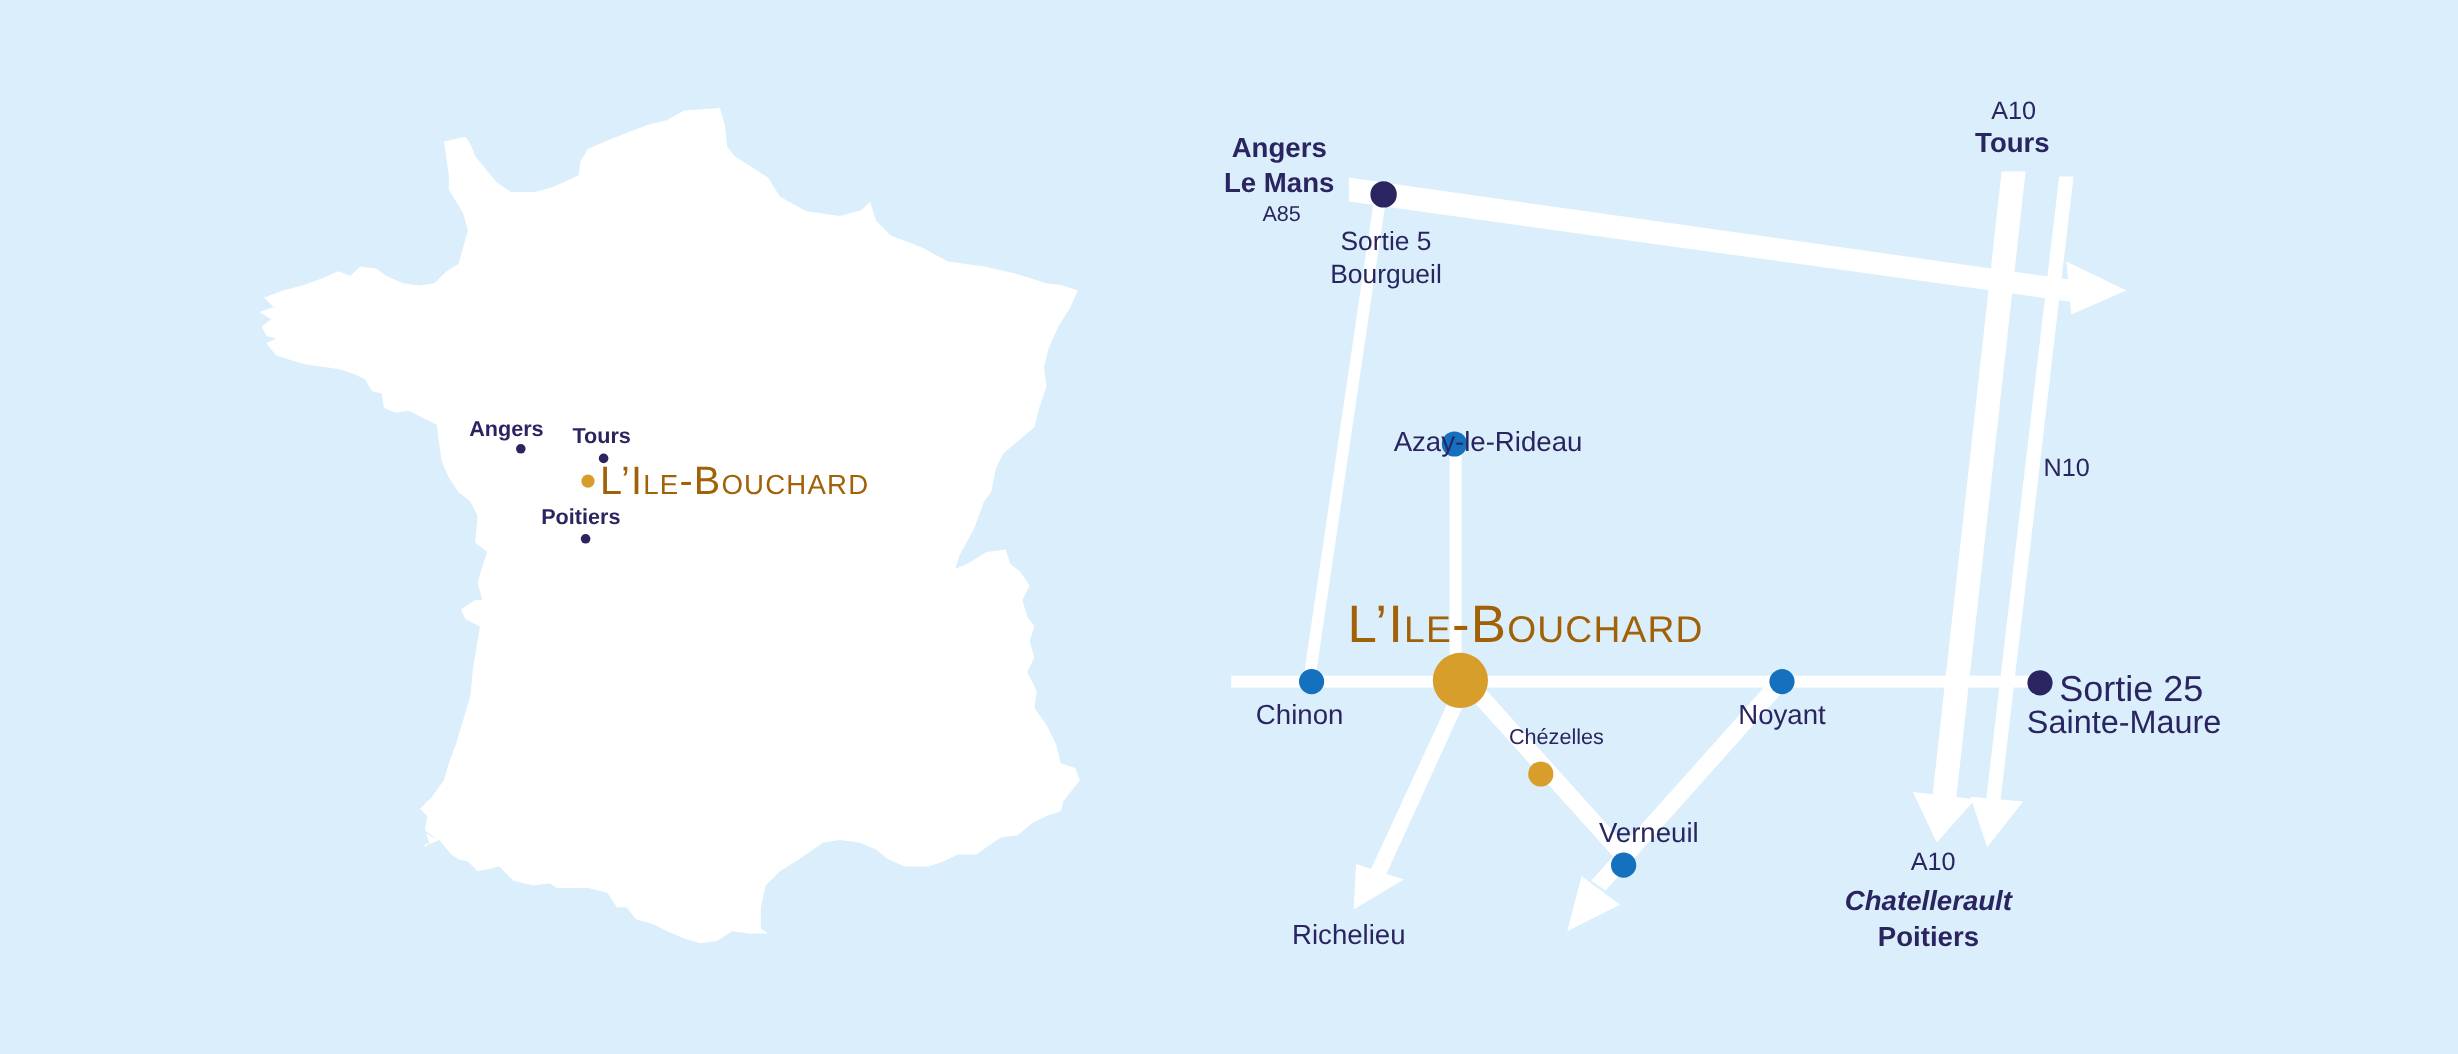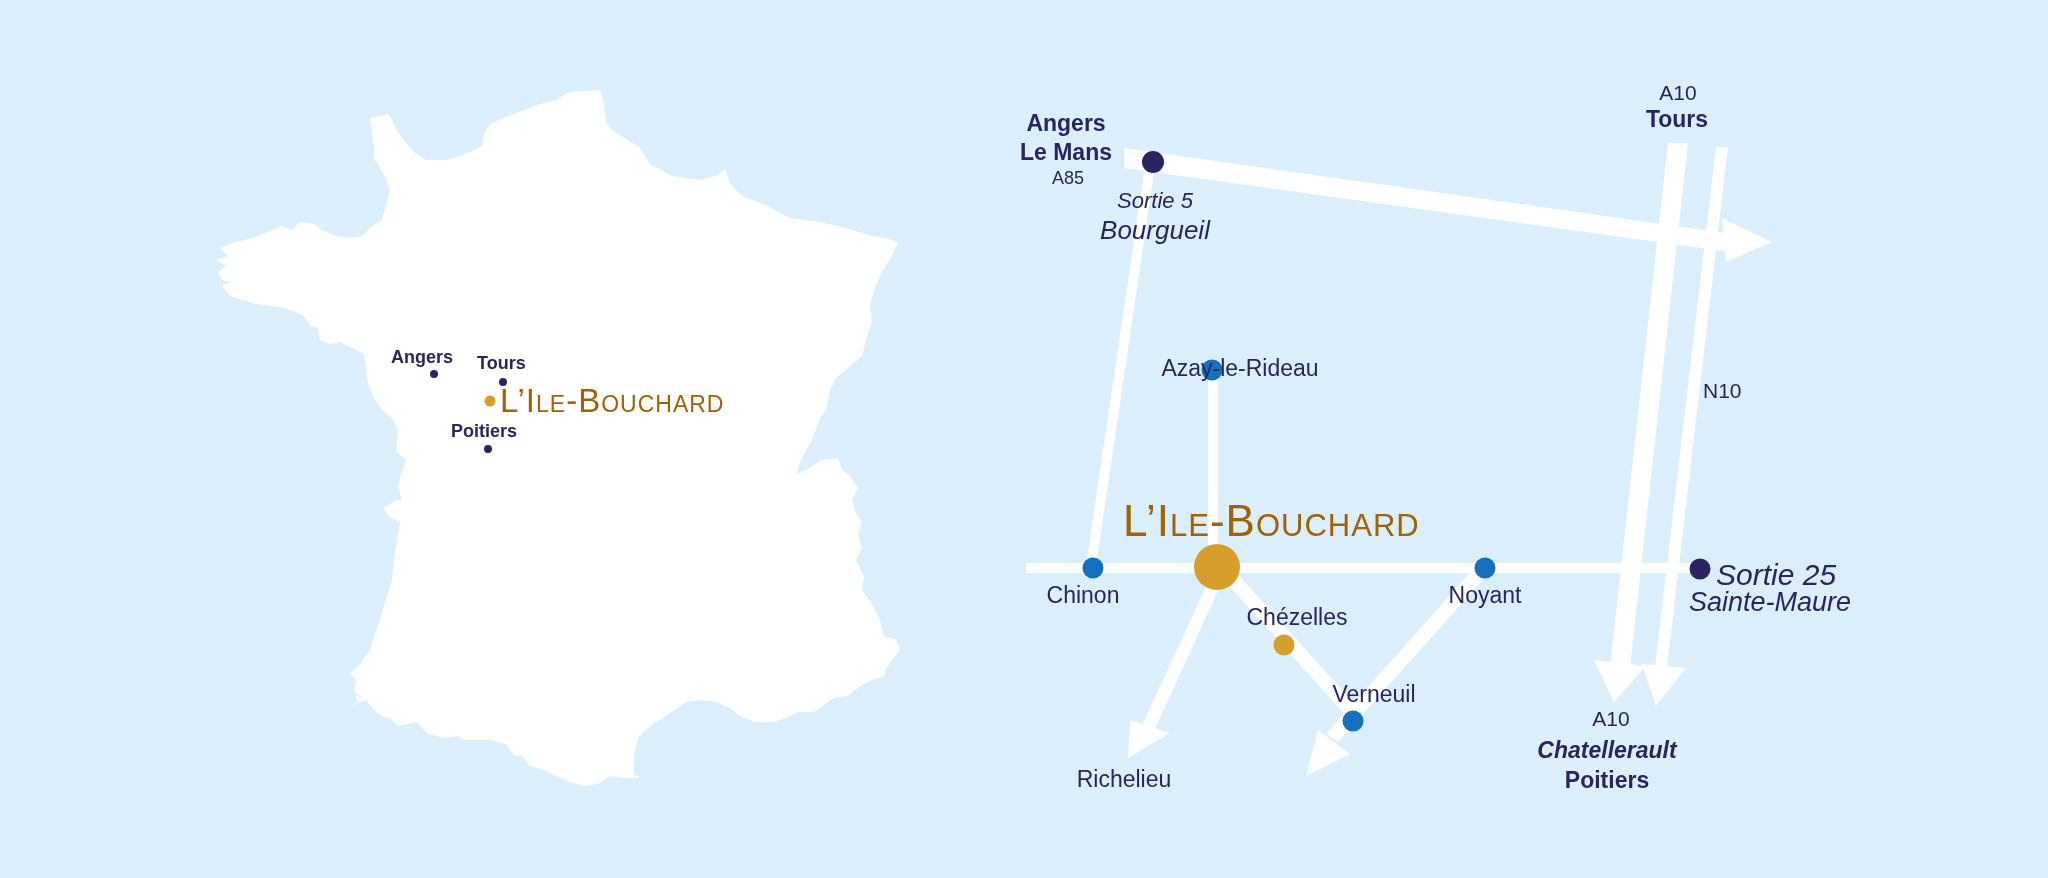--- a/index.html
+++ b/index.html
@@ -5,21 +5,21 @@
   html, body { margin: 0; padding: 0; }
   body {
     width: 2048px; height: 878px; overflow: hidden;
     background: #daeefb;
     font-family: "Liberation Sans", sans-serif;
     position: relative;
   }
   .layer { position: absolute; left: 0; top: 0; width: 2048px; height: 878px; }
   .lbl { position: absolute; color: #2a2560; white-space: nowrap; line-height: 1.15; }
   .bold { font-weight: bold; }
-  .ital { font-style: italic; }
+  .ital { }
   .center { text-align: right; transform: translateX(-50%); }
   .serif-title {
     position: absolute; color: #a16207;
     font-family: Liberation Sans, sans-serif;
     font-variant: small-caps; letter-spacing: 1px; white-space: nowrap;
   }
   .dot { position: absolute; border-radius: 50%; transform: translate(-50%, -50%); }
 </style>
 </head>
 <body>
@@ -95,31 +95,31 @@
 <div class="dot" style="left:1217px;top:567px;width:46px;height:46px;background:#d89e2c;"></div>
 <div class="dot" style="left:1485px;top:568px;width:21px;height:21px;background:#1570bd;"></div>
 <div class="dot" style="left:1700px;top:569px;width:21px;height:21px;background:#2a2560;"></div>
 <div class="dot" style="left:1284px;top:645px;width:21px;height:21px;background:#d89e2c;"></div>
 <div class="dot" style="left:1353px;top:721px;width:21px;height:21px;background:#1570bd;"></div>
 
 <div class="lbl bold center" style="left:1066px;top:110px;font-size:23px;">Angers</div>
 <div class="lbl bold center" style="left:1066px;top:139px;font-size:23px;">Le Mans</div>
 <div class="lbl center" style="left:1068px;top:168px;font-size:18px;">A85</div>
 <div class="lbl ital center" style="left:1155px;top:188px;font-size:22px;">Sortie 5</div>
-<div class="lbl ital center" style="left:1155px;top:216px;font-size:26px;">Bourgueil</div>
+<div class="lbl ital center" style="left:1155px;top:216px;font-size:22px;">Bourgueil</div>
 
 <div class="lbl center" style="left:1678px;top:81px;font-size:21px;">A10</div>
 <div class="lbl bold center" style="left:1677px;top:106px;font-size:23px;">Tours</div>
 <div class="lbl" style="left:1703px;top:379px;font-size:21px;">N10</div>
 
 <div class="lbl center" style="left:1240px;top:328px;font-size:23px;margin-top:27px;">Azay-le-Rideau</div>
 <div class="serif-title" style="left:1123px;top:496px;font-size:44px;">L’Ile-Bouchard</div>
 <div class="lbl center" style="left:1083px;top:582px;font-size:23px;">Chinon</div>
 <div class="lbl center" style="left:1485px;top:582px;font-size:23px;">Noyant</div>
 <div class="lbl ital" style="left:1716px;top:558px;font-size:30px;">Sortie 25</div>
 <div class="lbl ital" style="left:1689px;top:587px;font-size:27px;">Sainte-Maure</div>
-<div class="lbl center" style="left:1297px;top:604px;font-size:23px;">Chézelles</div>
+<div class="lbl center" style="left:1297px;top:604px;font-size:18px;">Chézelles</div>
 <div class="lbl center" style="left:1374px;top:681px;font-size:23px;">Verneuil</div>
 <div class="lbl center" style="left:1124px;top:766px;font-size:23px;">Richelieu</div>
 
 <div class="lbl center" style="left:1611px;top:707px;font-size:21px;">A10</div>
 <div class="lbl bold center" style="left:1607px;top:737px;font-size:23px;font-style:italic;">Chatellerault</div>
 <div class="lbl bold center" style="left:1607px;top:767px;font-size:23px;">Poitiers</div>
 
 </body></html>

